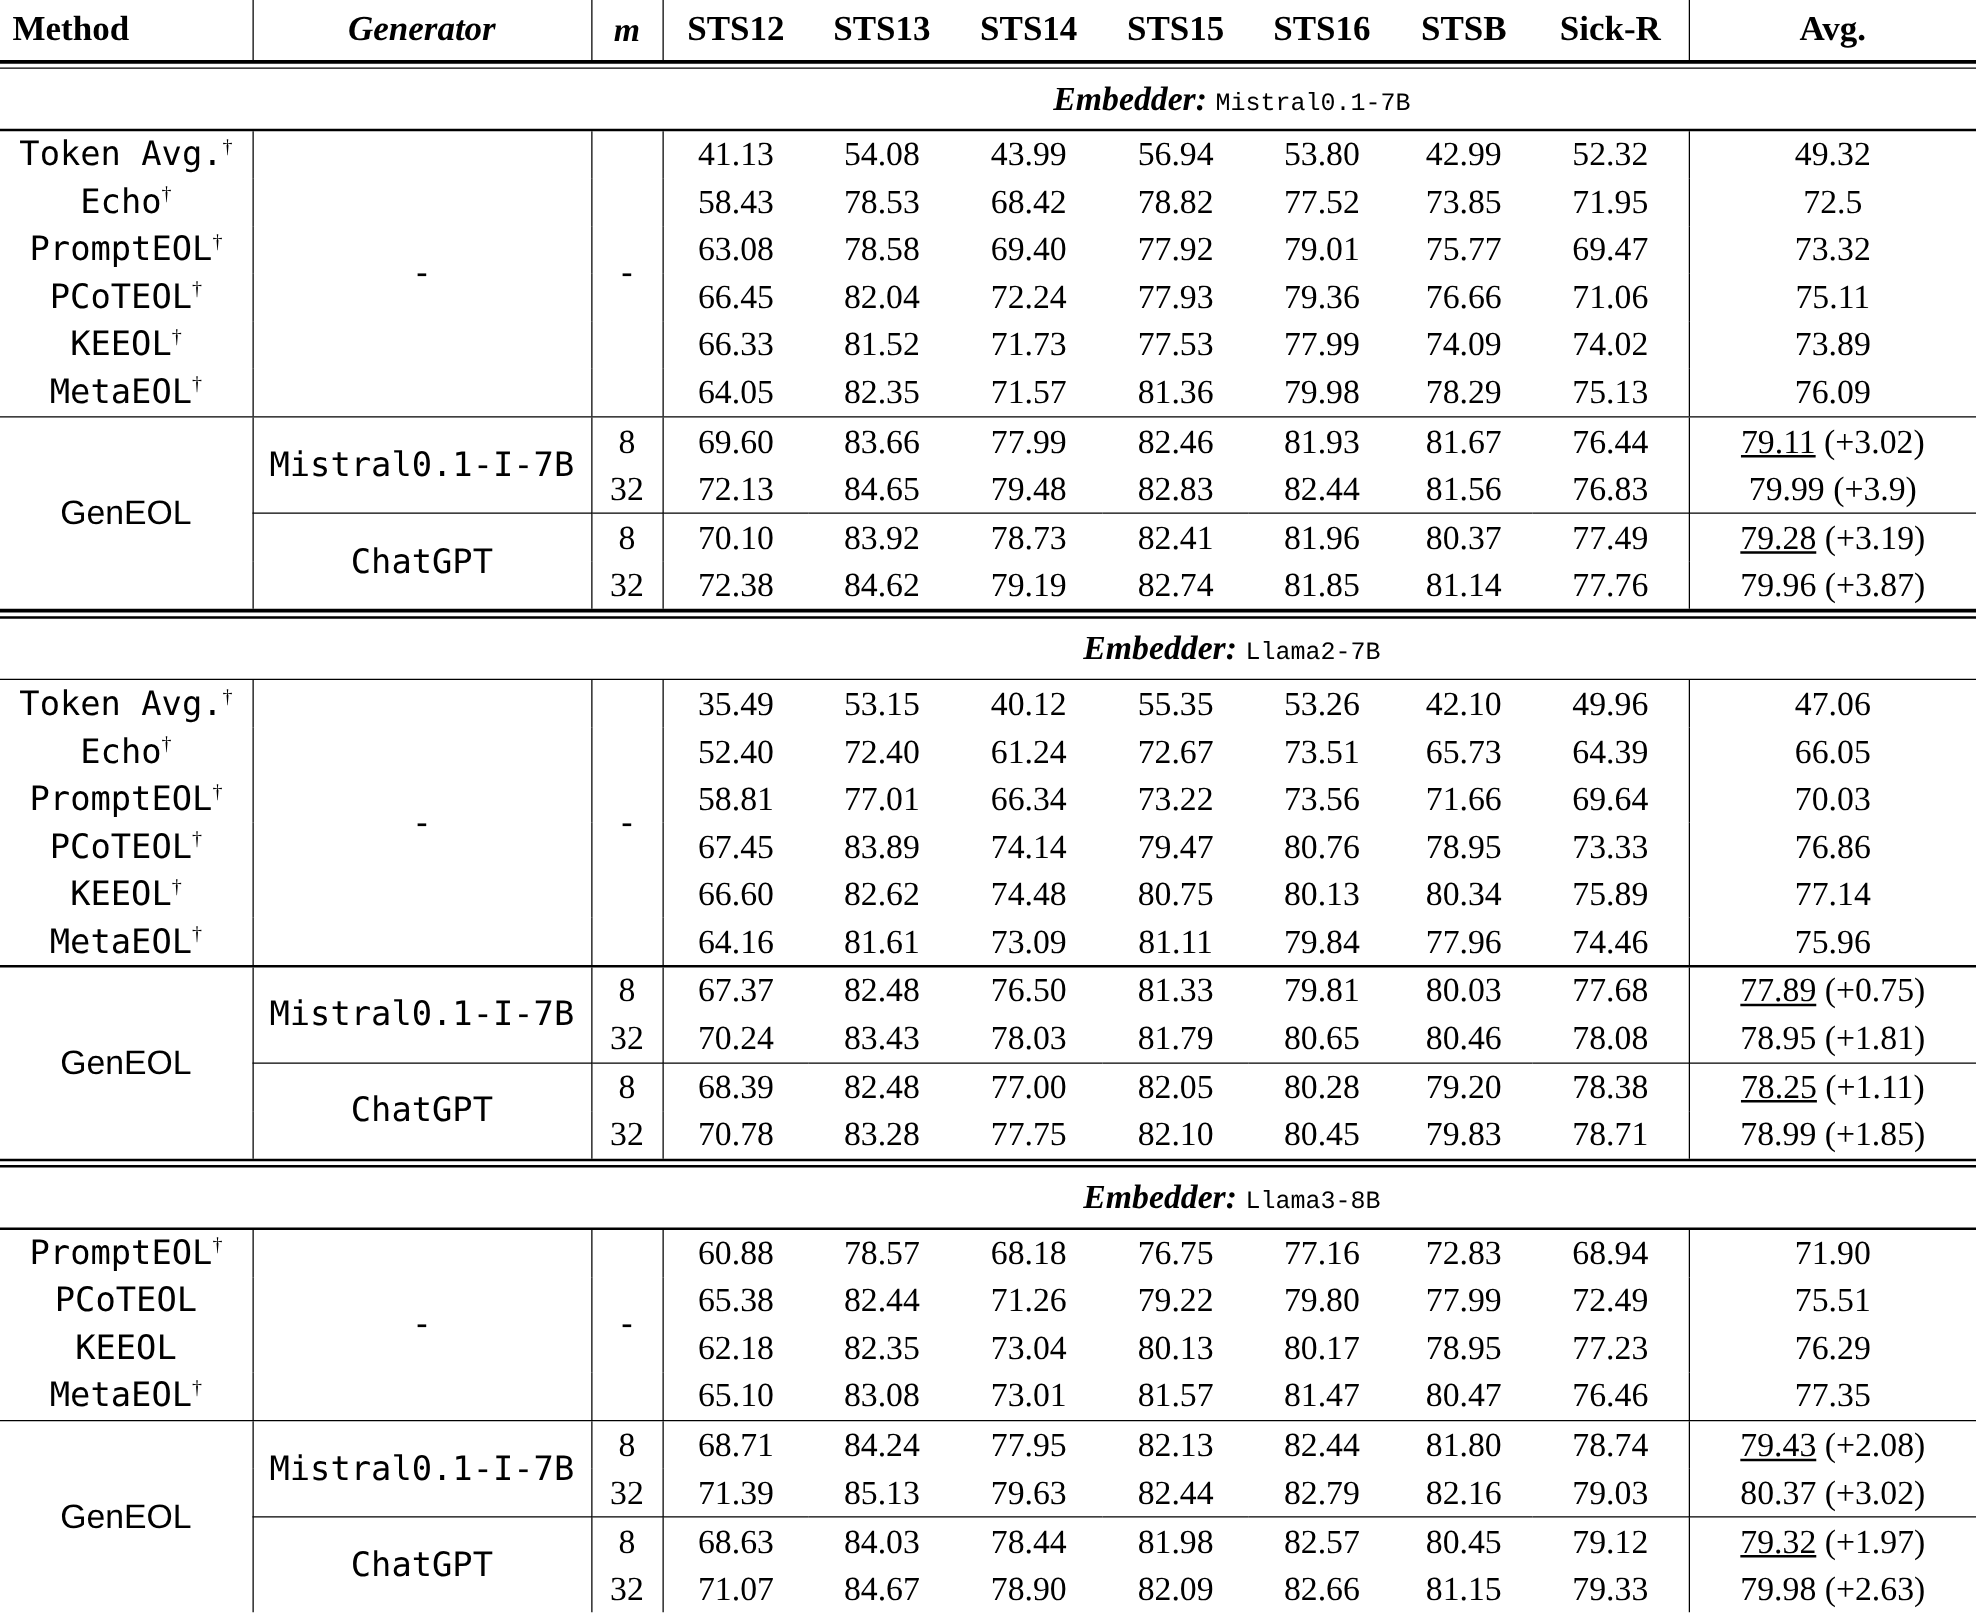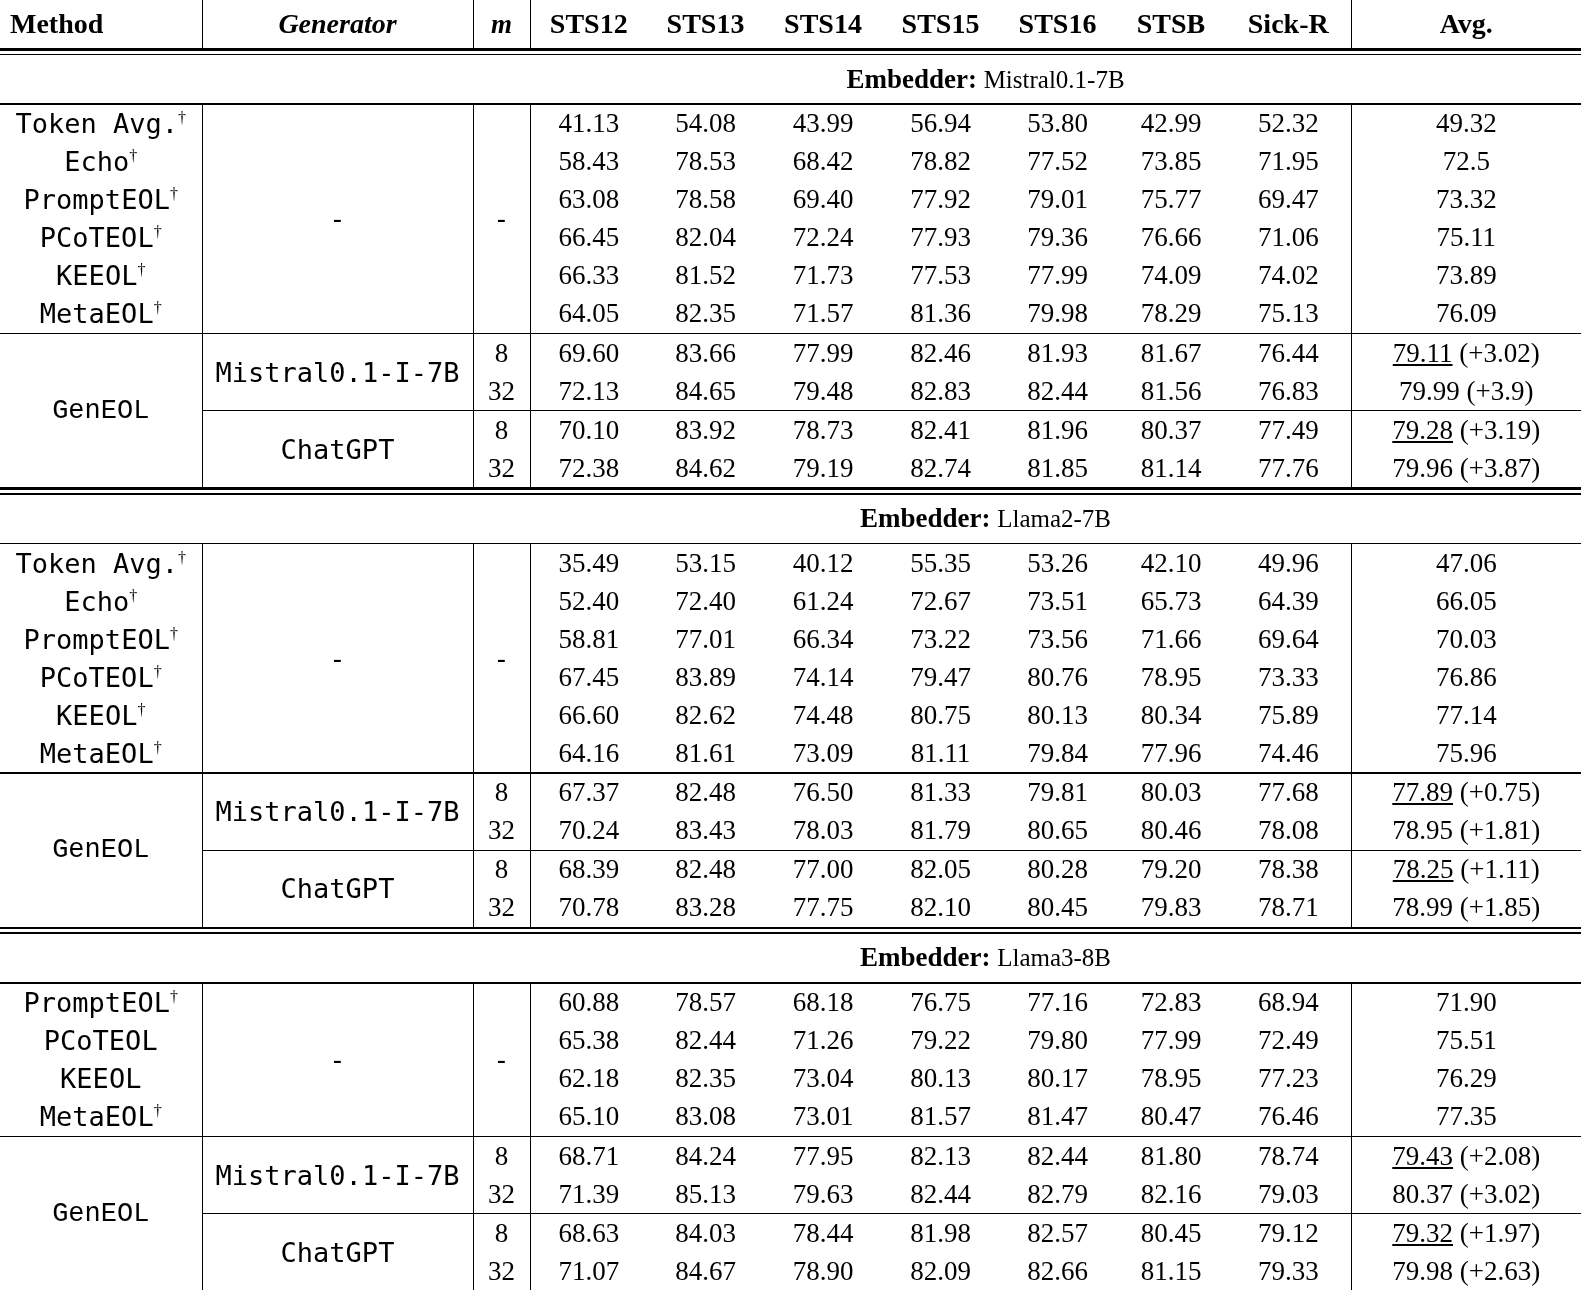--- a/index.html
+++ b/index.html
@@ -21,38 +21,38 @@
           font-family:"Liberation Serif",serif;}
   .hdr .method{text-align:left;padding-left:10px;}
   .hdr .gen{font-style:italic;margin-left:27px;}
   .hdr .m{font-style:italic;font-weight:bold;font-size:27px;}
 
   
   .vr-r{border-right:1.6px solid #000;}
 
   
   .embrow td{height:48px;font-size:27px;text-align:center;}
-  .emb-lbl{font-weight:bold;font-family:"Liberation Serif",serif;margin-top:44px;}
-  .emb-val{font-family:Liberation Serif, serif;font-size:25px;font-style:normal;font-weight:normal;}
+  .emb-lbl{font-weight:bold;font-style:italic;font-family:"Liberation Serif",serif;margin-top:44px;}
+  .emb-val{font-family:Liberation Mono, monospace;font-size:20px;font-style:normal;font-weight:normal;}
   .embinner{padding-left:390px;}
 
   
   tr.d td{height:38px;font-size:27px;text-align:center;}
   td.mname{text-align:left;padding-left:10px;font-family:"DejaVu Sans Mono",monospace;
            font-size:24px;white-space:nowrap;}
   td.mname sup{font-size:16px;vertical-align:super;font-family:"Liberation Serif",serif;}
   td.gencell{text-align:center;font-family:"DejaVu Sans Mono",monospace;font-size:24px;}
   td.mcell{text-align:center;font-size:26px;font-family:"Liberation Serif",serif;}
   td.num{text-align:center;font-size:27px;}
   td.avg{text-align:center;font-size:27px;white-space:nowrap;}
   .ul{text-decoration:underline;margin-top:47px;}
   .bd{font-weight:normal;}
   .gain{font-weight:normal;text-decoration:none;}
 
-  td.geneol{text-align:left;padding-left:10px;font-family:Liberation Mono, monospace;
+  td.geneol{text-align:left;padding-left:10px;font-family:Liberation Sans, sans-serif;
             font-size:24px;vertical-align:middle;}
   td.genname{text-align:center;font-family:"DejaVu Sans Mono",monospace;font-size:24px;
              vertical-align:middle;}
   .bb{border-bottom:1.6px solid #000;}
 </style>
 </head>
 <body>
 
 <div id="tbl">
   <table class="main">

